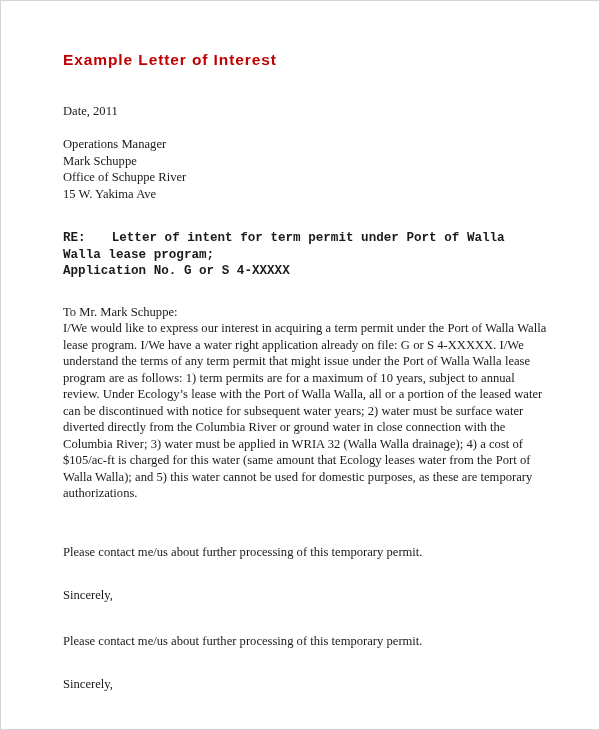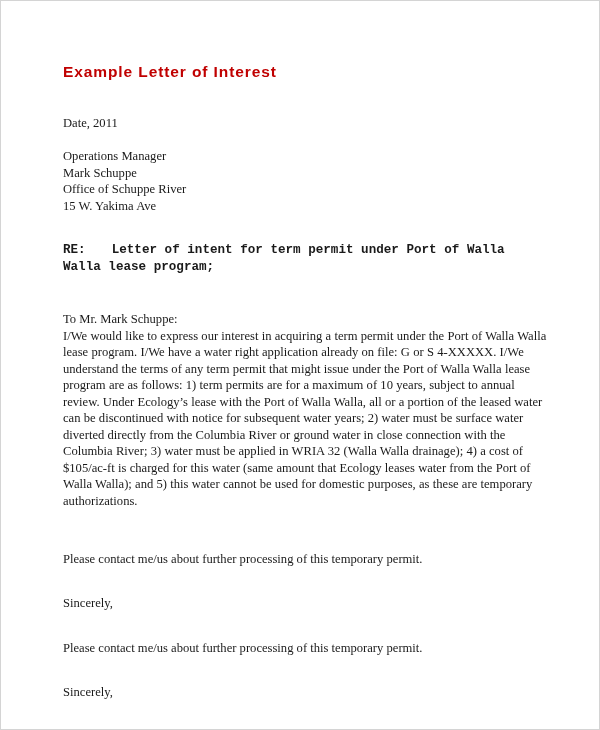--- a/index.html
+++ b/index.html
@@ -16,21 +16,21 @@
     width: 600px;
     height: 730px;
     box-sizing: border-box;
     background: #ffffff;
     border: 1px solid #d4d4d4;
     overflow: hidden;
   }
   .doc-body {
     position: absolute;
     left: 62px;
-    top: 12px;
+    top: 0;
     width: 486px;
   }
 
   
   .doc-title {
     font-family: "Liberation Sans", sans-serif;
     font-weight: bold;
     font-size: 15.5px;
     color: #c00000;
     letter-spacing: 0.9px;
@@ -48,21 +48,21 @@
     line-height: 16.5px;
   }
   .bold { font-weight: bold; font-family: Liberation Mono, monospace; }
 
   .block { margin: 0; }
 
   
   .gap-date   { margin-top: 33px; }
   .gap-addr   { margin-top: 17px; }
   .gap-re     { margin-top: 28px; }
-  .gap-salut  { margin-top: 36px; }
+  .gap-salut  { margin-top: 24px; }
   .gap-para   { }
   .gap-close  { margin-top: 42px; }
   .gap-sign   { margin-top: 27px; }
   .gap-close2 { margin-top: 29px; }
   .gap-sign2  { margin-top: 27px; }
 
   .addr-line { display: block; }
 
   .re-tab {
     display: inline-block;
@@ -88,20 +88,21 @@
       <span class="addr-line">Operations Manager</span>
       <span class="addr-line">Mark Schuppe</span>
       <span class="addr-line">Office of Schuppe River</span>
       <span class="addr-line">15 W. Yakima Ave</span>
     </div>
 
     <div class="txt bold block gap-re">
       <span class="addr-line">
         <span>RE:</span><span class="re-tab"></span><span>Letter of intent for term permit under Port of Walla Walla lease program;</span>
       </span>
+      <span class="addr-line">Application No. G or S 4-XXXXX</span>
     </div>
 
     <p class="txt block gap-salut">To Mr. Mark Schuppe:</p>
 
     <p class="txt block para gap-para">I/We would like to express our interest in acquiring a term permit under the Port of Walla Walla lease program. I/We have a water right application already on file: G or S 4-XXXXX. I/We understand the terms of any term permit that might issue under the Port of Walla Walla lease program are as follows: 1) term permits are for a maximum of 10 years, subject to annual review. Under Ecology’s lease with the Port of Walla Walla, all or a portion of the leased water can be discontinued with notice for subsequent water years; 2) water must be surface water diverted directly from the Columbia River or ground water in close connection with the Columbia River; 3) water must be applied in WRIA 32 (Walla Walla drainage); 4) a cost of $105/ac-ft is charged for this water (same amount that Ecology leases water from the Port of Walla Walla); and 5) this water cannot be used for domestic purposes, as these are temporary authorizations.</p>
 
     <p class="txt block gap-close">Please contact me/us about further processing of this temporary permit.</p>
 
     <p class="txt block gap-sign">Sincerely,</p>
 

